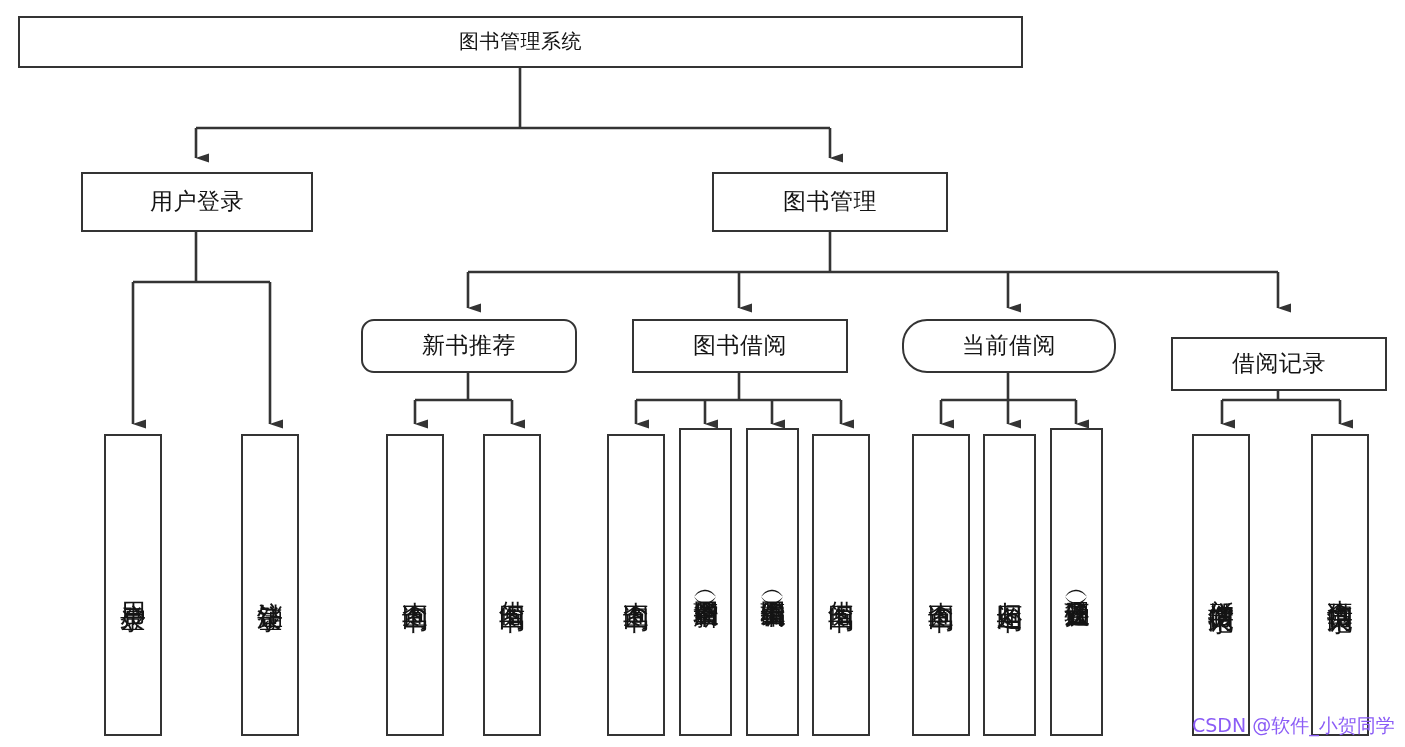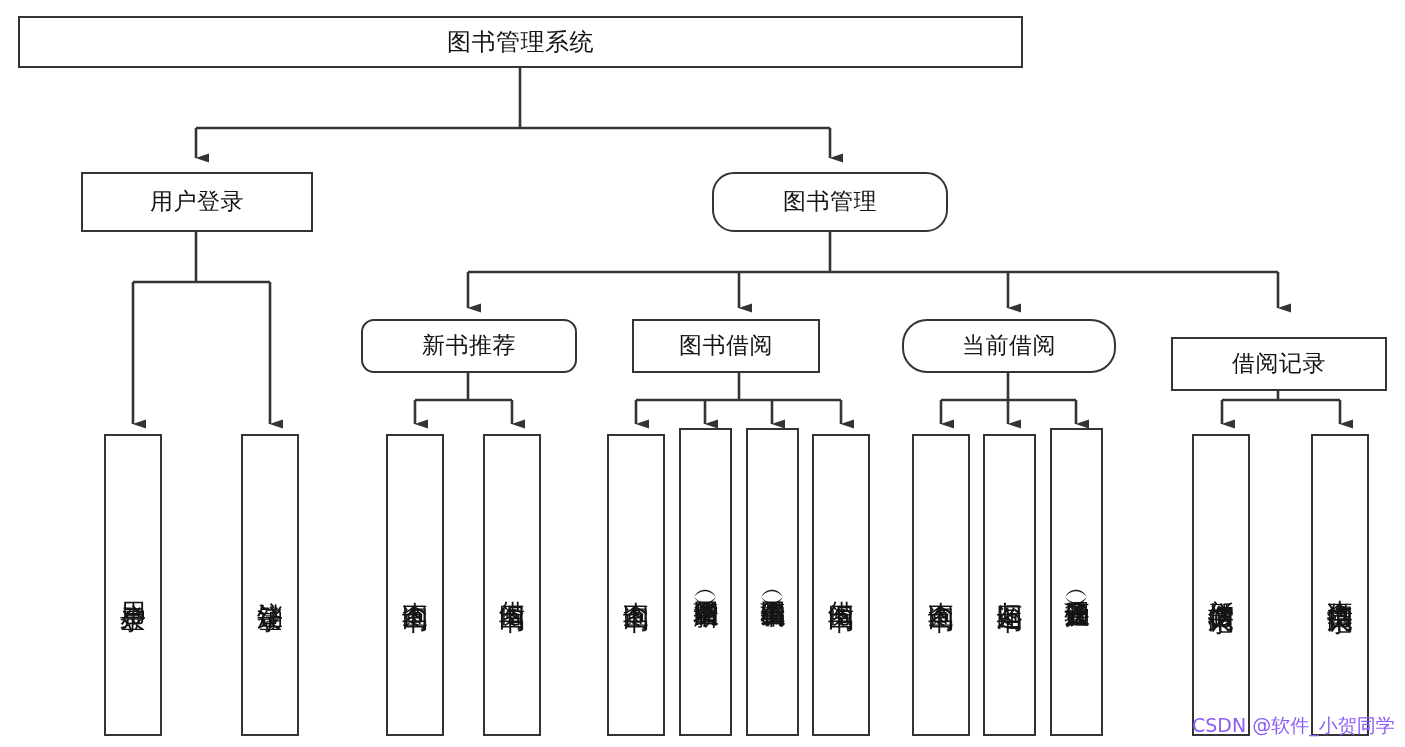--- a/index.html
+++ b/index.html
@@ -41,21 +41,21 @@
     text-align: center;
     line-height: 1.18;
     white-space: nowrap;
   }
   
   .node.horiz .label {
     font-size: 23px;
     letter-spacing: 0.5px;
   }
   .node.root .label {
-    font-size: 24px;
+    font-size: 20px;
   }
   
   .node.vert {
     align-items: center;
     justify-content: center;
     padding: 4px 0;
   }
   .node.vert .label {
     writing-mode: vertical-rl;
     text-orientation: upright;
@@ -133,28 +133,28 @@
     </g>
   </svg>
 
   <div class="node horiz root" style="left:18px; top:16px; width:1005px; height:52px;">
     <span class="label">图书管理系统</span>
   </div>
 
   <div class="node horiz" style="left:81px; top:172px; width:232px; height:60px;">
     <span class="label">用户登录</span>
   </div>
-  <div class="node horiz" style="left:712px; top:172px; width:236px; height:60px;border-radius:22px;">
+  <div class="node horiz" style="left:712px; top:172px; width:236px; height:60px;">
     <span class="label">图书管理</span>
   </div>
 
   <div class="node horiz" style="left:361px; top:319px; width:216px; height:54px;border-radius:13px;">
     <span class="label">新书推荐</span>
   </div>
-  <div class="node horiz" style="left:632px; top:319px; width:188px; height:54px;">
+  <div class="node horiz" style="left:632px; top:319px; width:216px; height:54px;">
     <span class="label">图书借阅</span>
   </div>
   <div class="node horiz" style="left:902px; top:319px; width:214px; height:54px;border-radius:25px;">
     <span class="label">当前借阅</span>
   </div>
   <div class="node horiz" style="left:1171px; top:337px; width:216px; height:54px;">
     <span class="label">借阅记录</span>
   </div>
 
   <div class="node vert" style="left:104px; top:434px; width:58px; height:302px;">

